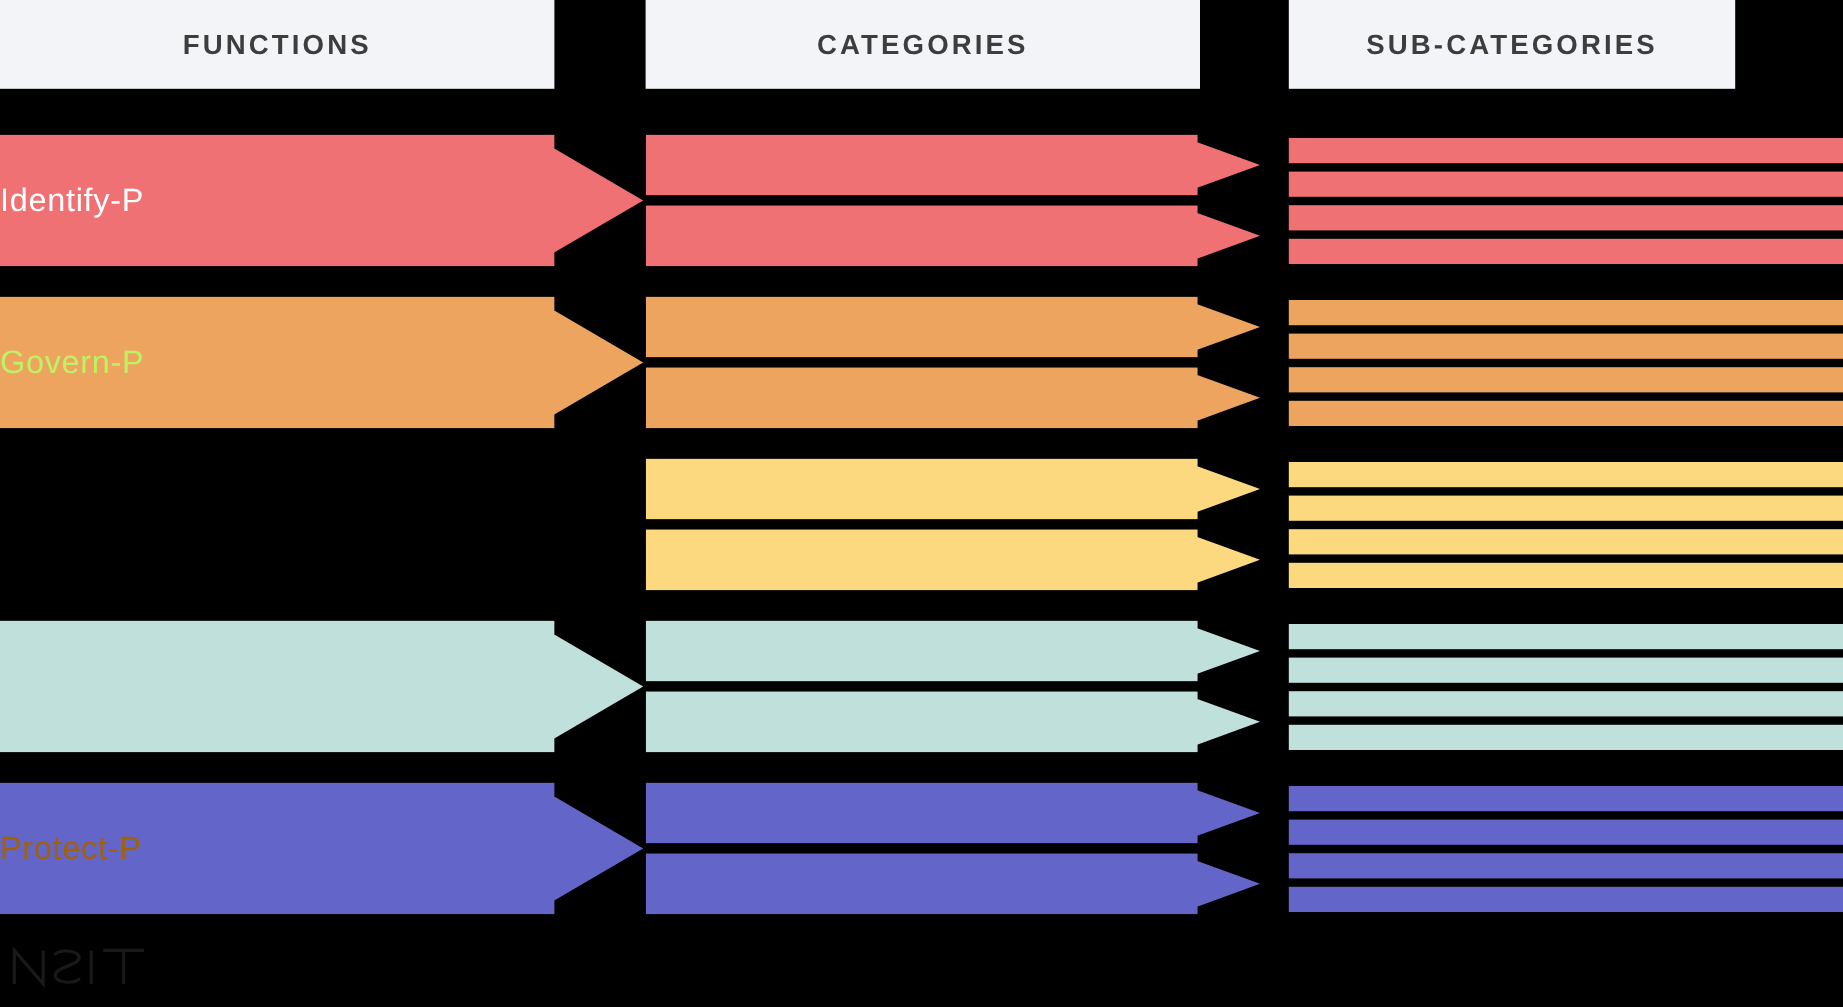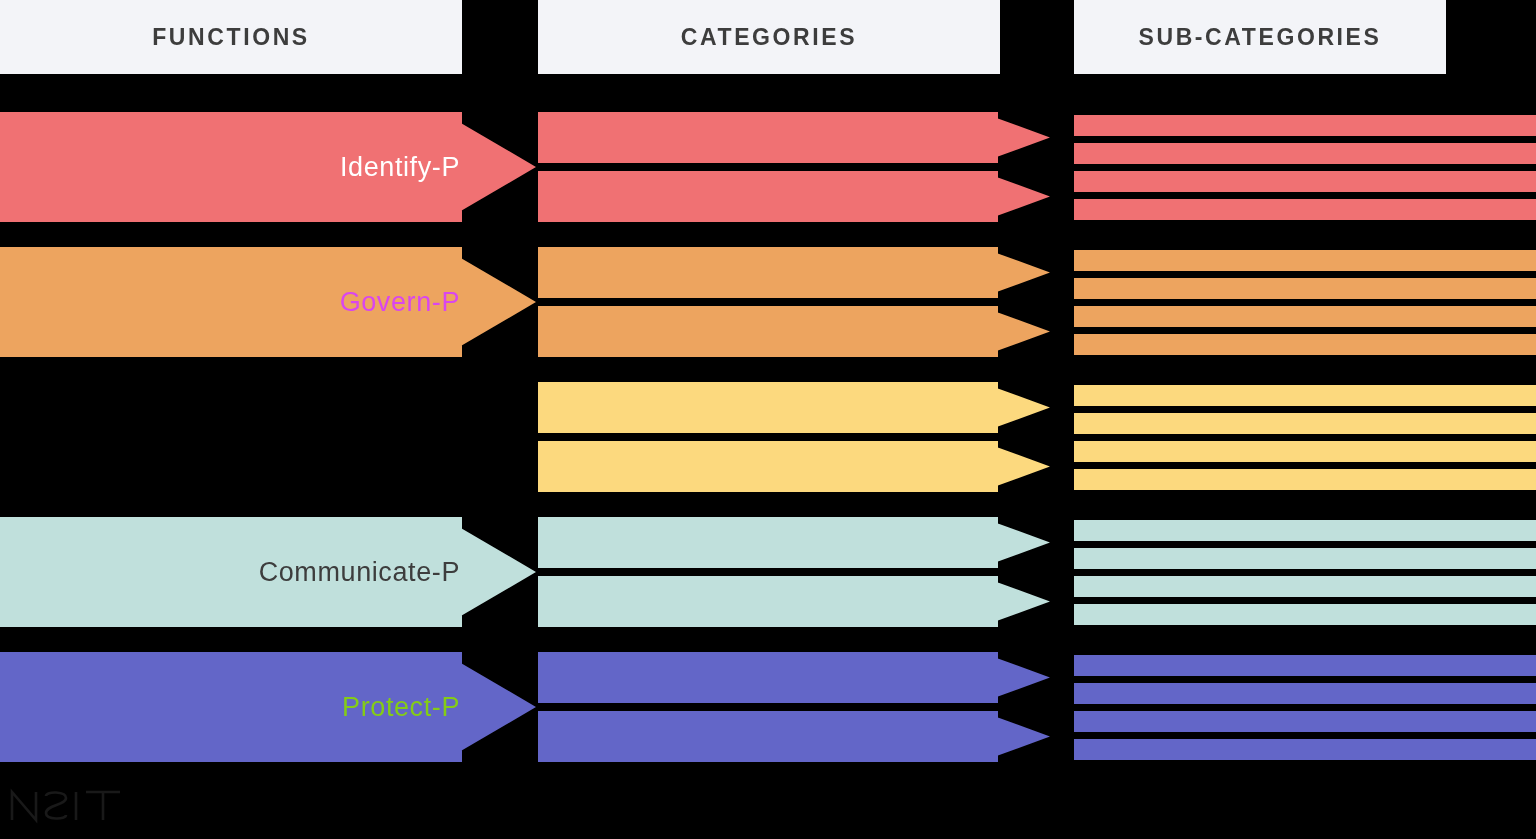--- a/index.html
+++ b/index.html
@@ -47,21 +47,21 @@
 
   
   .fn-arrow {
     position: absolute;
     left: 0;
     top: 0;
     width: 536px;
     height: 100%;
     display: flex;
     align-items: center;
-    justify-content: flex-end;
+    justify-content: flex-start;
   }
   .fn-arrow .fn-shape {
     position: absolute;
     inset: 0;
     -webkit-clip-path: polygon(
         0% 0%,   86.19% 0%,  86.19% 15%,  82.46% 15%,
         82.46% 0%, 100% 50%, 82.46% 100%, 82.46% 85%,
         86.19% 85%, 86.19% 100%, 0% 100%);
     clip-path: polygon(
         0% 0%,   86.19% 0%,  86.19% 15%,  82.46% 15%,
@@ -144,21 +144,21 @@
         <div class="sub-col">
           <div class="sub-bar" style="top: 2.5px; height: 21px; background: rgb(240, 113, 115);"></div>
           <div class="sub-bar" style="top: 30.5px; height: 21px; background: rgb(240, 113, 115);"></div>
           <div class="sub-bar" style="top: 58.5px; height: 21px; background: rgb(240, 113, 115);"></div>
           <div class="sub-bar" style="top: 86.5px; height: 21px; background: rgb(240, 113, 115);"></div>
         </div>
       </div>
       <div class="fn-row" style="top: 247px; height: 110px;">
         <div class="fn-arrow">
           <div class="fn-shape" style="background: rgb(237, 164, 95);"></div>
-          <span class="fn-label" style="color: #d946ef;">Govern-P</span>
+          <span class="fn-label" style="color: #bef264;">Govern-P</span>
         </div>
         <div class="cat-col">
           <div class="cat-bar" style="top: 0px; height: 51px; background: rgb(237, 164, 95);"></div>
           <div class="cat-bar" style="top: 59px; height: 51px; background: rgb(237, 164, 95);"></div>
         </div>
         <div class="sub-col">
           <div class="sub-bar" style="top: 2.5px; height: 21px; background: rgb(237, 164, 95);"></div>
           <div class="sub-bar" style="top: 30.5px; height: 21px; background: rgb(237, 164, 95);"></div>
           <div class="sub-bar" style="top: 58.5px; height: 21px; background: rgb(237, 164, 95);"></div>
           <div class="sub-bar" style="top: 86.5px; height: 21px; background: rgb(237, 164, 95);"></div>
@@ -172,37 +172,36 @@
         <div class="sub-col">
           <div class="sub-bar" style="top: 2.5px; height: 21px; background: rgb(252, 217, 126);"></div>
           <div class="sub-bar" style="top: 30.5px; height: 21px; background: rgb(252, 217, 126);"></div>
           <div class="sub-bar" style="top: 58.5px; height: 21px; background: rgb(252, 217, 126);"></div>
           <div class="sub-bar" style="top: 86.5px; height: 21px; background: rgb(252, 217, 126);"></div>
         </div>
       </div>
       <div class="fn-row" style="top: 517px; height: 110px;">
         <div class="fn-arrow">
           <div class="fn-shape" style="background: rgb(192, 224, 220);"></div>
-          <span class="fn-label" style="color: rgb(61, 61, 61);">Communicate-P</span>
         </div>
         <div class="cat-col">
           <div class="cat-bar" style="top: 0px; height: 51px; background: rgb(192, 224, 220);"></div>
           <div class="cat-bar" style="top: 59px; height: 51px; background: rgb(192, 224, 220);"></div>
         </div>
         <div class="sub-col">
           <div class="sub-bar" style="top: 2.5px; height: 21px; background: rgb(192, 224, 220);"></div>
           <div class="sub-bar" style="top: 30.5px; height: 21px; background: rgb(192, 224, 220);"></div>
           <div class="sub-bar" style="top: 58.5px; height: 21px; background: rgb(192, 224, 220);"></div>
           <div class="sub-bar" style="top: 86.5px; height: 21px; background: rgb(192, 224, 220);"></div>
         </div>
       </div>
       <div class="fn-row" style="top: 652px; height: 110px;">
         <div class="fn-arrow">
           <div class="fn-shape" style="background: rgb(99, 102, 200);"></div>
-          <span class="fn-label" style="color: #84cc16;">Protect-P</span>
+          <span class="fn-label" style="color: #a16207;">Protect-P</span>
         </div>
         <div class="cat-col">
           <div class="cat-bar" style="top: 0px; height: 51px; background: rgb(99, 102, 200);"></div>
           <div class="cat-bar" style="top: 59px; height: 51px; background: rgb(99, 102, 200);"></div>
         </div>
         <div class="sub-col">
           <div class="sub-bar" style="top: 2.5px; height: 21px; background: rgb(99, 102, 200);"></div>
           <div class="sub-bar" style="top: 30.5px; height: 21px; background: rgb(99, 102, 200);"></div>
           <div class="sub-bar" style="top: 58.5px; height: 21px; background: rgb(99, 102, 200);"></div>
           <div class="sub-bar" style="top: 86.5px; height: 21px; background: rgb(99, 102, 200);"></div>

